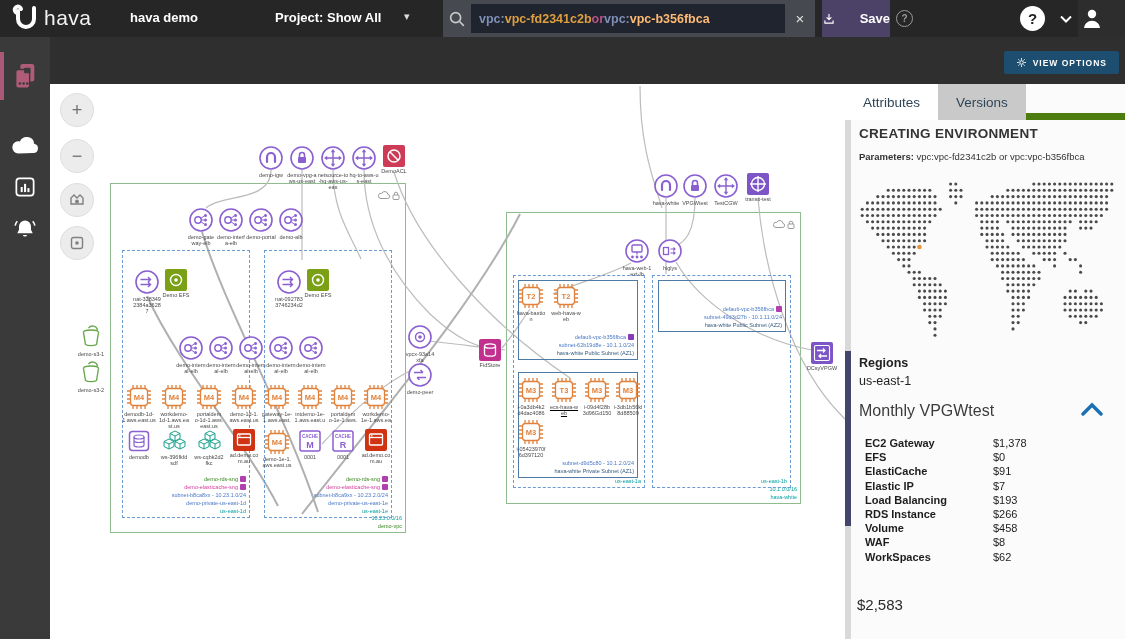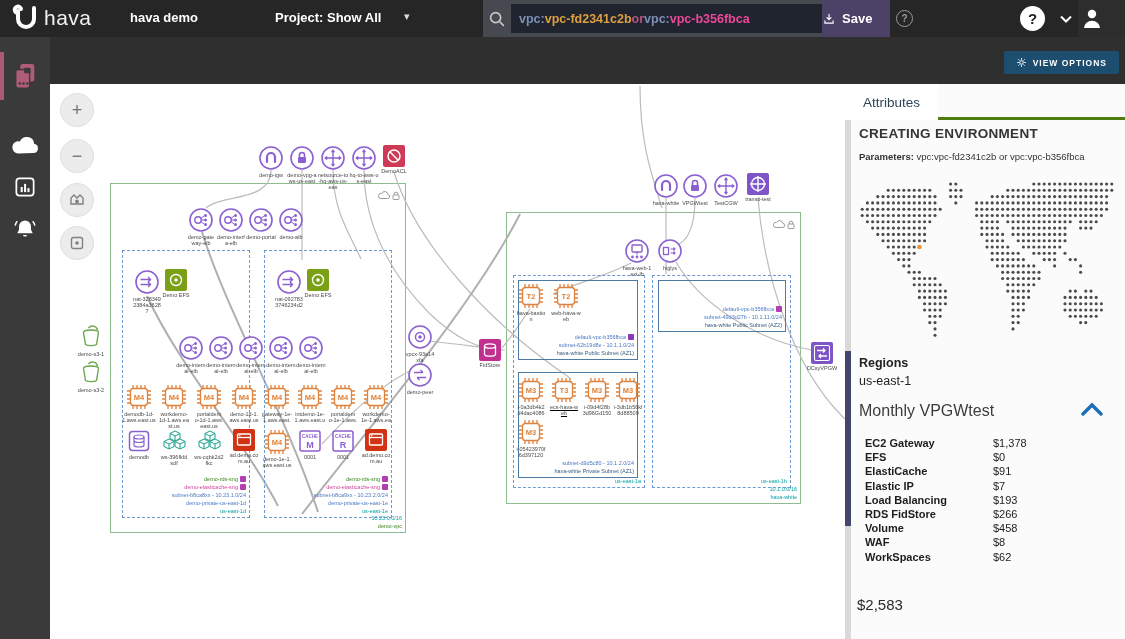--- a/index.html
+++ b/index.html
@@ -4,25 +4,25 @@
 <style>
   * { margin:0; padding:0; box-sizing:border-box; }
   html,body { width:1125px; height:639px; font-family:"Liberation Sans",sans-serif; background:#2d2d2d; overflow:hidden; }
   
   #navbar { position:absolute; left:0; top:0; width:1078px; height:37px; background:#262626; z-index:50; }
   #brand { position:absolute; left:12px; top:4px; display:flex; align-items:center; gap:4px; color:#fff; }
   #brand .brand-text { font-size:21px; font-weight:300; letter-spacing:.5px; color:#f2f2f2; }
   .nav-label { position:absolute; top:10px; color:#fff; font-size:13px; font-weight:700; }
   #project-dd { cursor:pointer; }
   #project-caret { position:absolute; left:404px; top:10px; color:#ddd; font-size:11px; }
-  #searchbox { position:absolute; left:443px; top:0; width:372px; height:37px; background:#46494f; display:flex; align-items:center;margin-left:40px; }
+  #searchbox { position:absolute; left:443px; top:0; width:372px; height:37px; background:#46494f; display:flex; align-items:center; }
   #search-icon-box { width:28px; height:37px; display:flex; align-items:center; justify-content:center; }
   #search-query { flex:1; height:29px; background:#20242e; margin:4px 0; padding:0 8px; font-size:12.5px; font-weight:700; display:flex; align-items:center; white-space:nowrap; overflow:hidden; }
   #search-clear { width:30px; height:37px; display:flex; align-items:center; justify-content:center; color:#e0e0e0; font-size:15px; cursor:pointer; }
-  #save-btn { position:absolute; left:822px; top:0px; width:68px; height:37px; background:#4c4166; color:#fff; font-size:13px; font-weight:700; display:flex; align-items:center; justify-content:flex-start; gap:6px; cursor:pointer; }
+  #save-btn { position:absolute; left:822px; top:0px; width:68px; height:37px; background:#4c4166; color:#fff; font-size:13px; font-weight:700; display:flex; align-items:center; justify-content:space-between; gap:6px; cursor:pointer; }
   #help-outline { position:absolute; left:896px; top:10px; width:17px; height:17px; border:1.5px solid #9a9a9a; border-radius:50%; color:#9a9a9a; font-size:10px; font-weight:700; display:flex; align-items:center; justify-content:center; }
   #help-filled { position:absolute; left:1020px; top:6px; width:25px; height:25px; background:#fff; border-radius:50%; color:#222; font-size:15px; font-weight:700; display:flex; align-items:center; justify-content:center; cursor:pointer; }
   #nav-caret { position:absolute; left:1060px; top:15px; }
   #user-icon { position:absolute; left:1080px; top:6px; }
   
   #toolbar { position:absolute; left:50px; top:37px; width:1075px; height:47px; background:#2f2f2f; z-index:40; }
   #view-options { position:absolute; right:6px; top:14px; height:23px; padding:0 12px; background:#1d4e70; color:#fff; font-size:8.5px; font-weight:700; letter-spacing:1px; display:flex; align-items:center; gap:6px; border-radius:2px; cursor:pointer; }
   
   #sidebar { position:absolute; left:0; top:37px; width:50px; height:602px; background:#3a3a3a; z-index:45; }
   .side-item { position:absolute; left:0; width:50px; height:48px; display:flex; align-items:center; justify-content:center; cursor:pointer; }
@@ -38,21 +38,21 @@
   .stack .srow { font-size:5.5px; line-height:8px; white-space:nowrap; display:flex; justify-content:flex-end; align-items:center; gap:2px; }
   .badge { display:inline-block; width:6px; height:6px; border-radius:1px; }
   .c-green{color:#39871f} .c-pink{color:#d4419f} .c-blue{color:#4a78c5} .c-navy{color:#33597d} .c-teal{color:#009e9e}
   .corner-icons { position:absolute; right:3px; top:2px; z-index:3; }
   #wires { position:absolute; left:0; top:0; z-index:2; pointer-events:none; }
   .node { position:absolute; width:44px; margin-left:-22px; text-align:center; z-index:4; cursor:pointer; }
   .node .ic { display:flex; justify-content:center; }
   .nlabel { font-size:5.5px; line-height:6px; color:#4a4a4a; white-space:pre-line; margin-top:1px; }
   
   #panel { position:absolute; left:845px; top:84px; width:280px; height:555px; background:#fbfbfb; z-index:30; }
-  #tabs { position:absolute; left:0; top:0; height:36px; width:280px; background:#fbfbfb; border-bottom:3px solid #4d7c0f; display:flex; }
+  #tabs { position:absolute; left:0; top:0; height:36px; width:280px; background:#fbfbfb; border-bottom:7px solid #4d7c0f; display:flex; }
   .tab { height:36px; padding:0 18px; display:flex; align-items:center; font-size:13.5px; color:#2f4558; cursor:pointer; }
   .tab.active { background:#ffffff; font-weight:400; }
   .tab.inactive { background:#c9c9c9; }
   #panel-heading { position:absolute; left:14px; top:42px; font-size:13.5px; font-weight:700; color:#333; letter-spacing:.3px; }
   #panel-params { position:absolute; left:14px; top:67px; font-size:9.5px; color:#333; }
   #panel-params b { font-weight:700; }
   #worldmap { position:absolute; left:8px; top:96px; width:264px; height:170px; }
   #regions-label { position:absolute; left:14px; top:272px; font-size:12.5px; font-weight:700; color:#222; }
   #region-value { position:absolute; left:14px; top:290px; font-size:12.5px; color:#222; }
   #estimate-title { position:absolute; left:14px; top:318px; font-size:16px; color:#3c3c3c; }
@@ -87,21 +87,21 @@
       <svg width="20" height="20" viewBox="0 0 22 22">
           <circle cx="9.5" cy="9.5" r="5.5" fill="none" stroke="#c9c9c9" stroke-width="1.8"></circle>
           <path d="M13.8,13.8 L18.5,18.5" stroke="#c9c9c9" stroke-width="1.8"></path>
         </svg>
     </div>
     <div id="search-query">
         <span style="color: rgb(125, 143, 181);">vpc:</span>
         <span style="color: rgb(221, 159, 63);">vpc-fd2341c2b</span>
         <span style="color: rgb(181, 83, 135);"> or </span>
         <span style="color: rgb(125, 143, 181);">vpc:</span>
-        <span style="color: #ec4899;">vpc-b356fbca</span>
+        <span style="color: #fdba74;">vpc-b356fbca</span>
       </div>
     <div id="search-clear">×</div>
   </div>
 
   <div id="save-btn">
     <svg width="14" height="14" viewBox="0 0 24 24">
       <g stroke="#fff" stroke-width="2" fill="none" stroke-linecap="round">
         <path d="M12,4 V13 M12,13 L8.5,9.5 M12,13 L15.5,9.5"></path>
         <path d="M5,15 V19 H19 V15"></path>
       </g>
@@ -1027,20 +1027,21 @@
           </svg>
         </div>
         <div class="nlabel">DCsyVPGW</div>
       </div>
     </div>
 </div>
 
 <div id="panel">
   <div id="tabs">
     <div class="tab active">Attributes</div>
+    <div class="tab inactive">Versions</div>
   </div>
   <div id="panel-heading">CREATING ENVIRONMENT</div>
   <div id="panel-params">
     <b>Parameters:</b>
     <span>vpc:vpc-fd2341c2b or vpc:vpc-b356fbca</span>
   </div>
   <svg id="worldmap" width="264" height="170">
       <circle cx="97.60000000000001" cy="4" r="1.55" fill="#4a4a4a"></circle>
       <circle cx="102.8" cy="4" r="1.55" fill="#4a4a4a"></circle>
       <circle cx="180.8" cy="4" r="1.55" fill="#4a4a4a"></circle>
@@ -1571,21 +1572,21 @@
       </div>
       <div class="erow">
         <div class="el">Elastic IP</div>
         <div class="ev">$7</div>
       </div>
       <div class="erow">
         <div class="el">Load Balancing</div>
         <div class="ev">$193</div>
       </div>
       <div class="erow">
-        <div class="el">RDS FidStore</div>
+        <div class="el">RDS Instance</div>
         <div class="ev">$266</div>
       </div>
       <div class="erow">
         <div class="el">Volume</div>
         <div class="ev">$458</div>
       </div>
       <div class="erow">
         <div class="el">WAF</div>
         <div class="ev">$8</div>
       </div>

